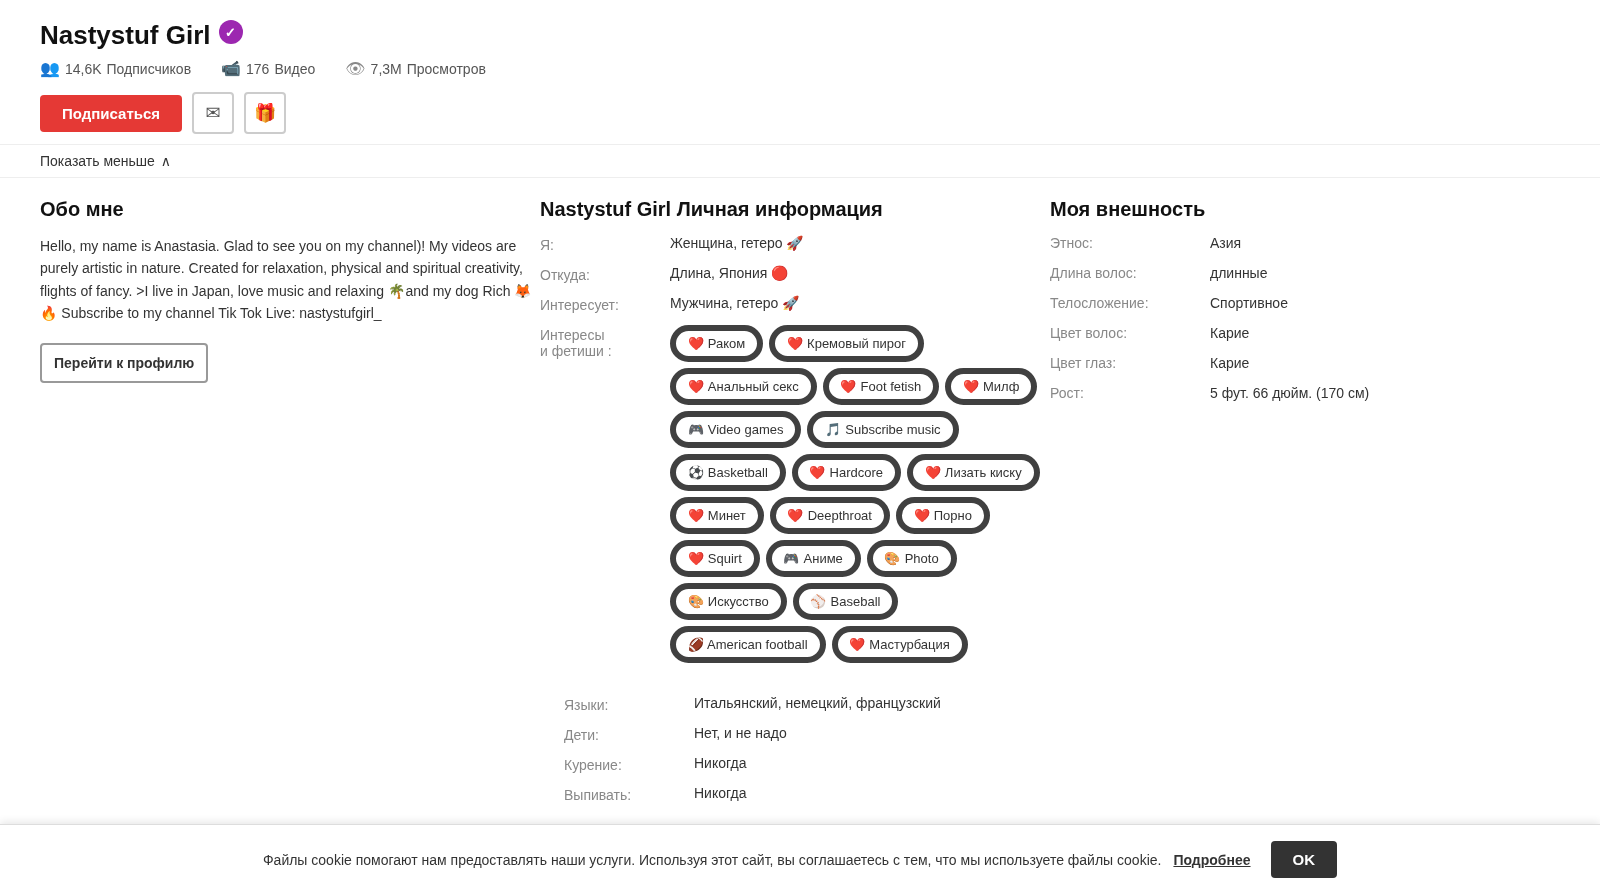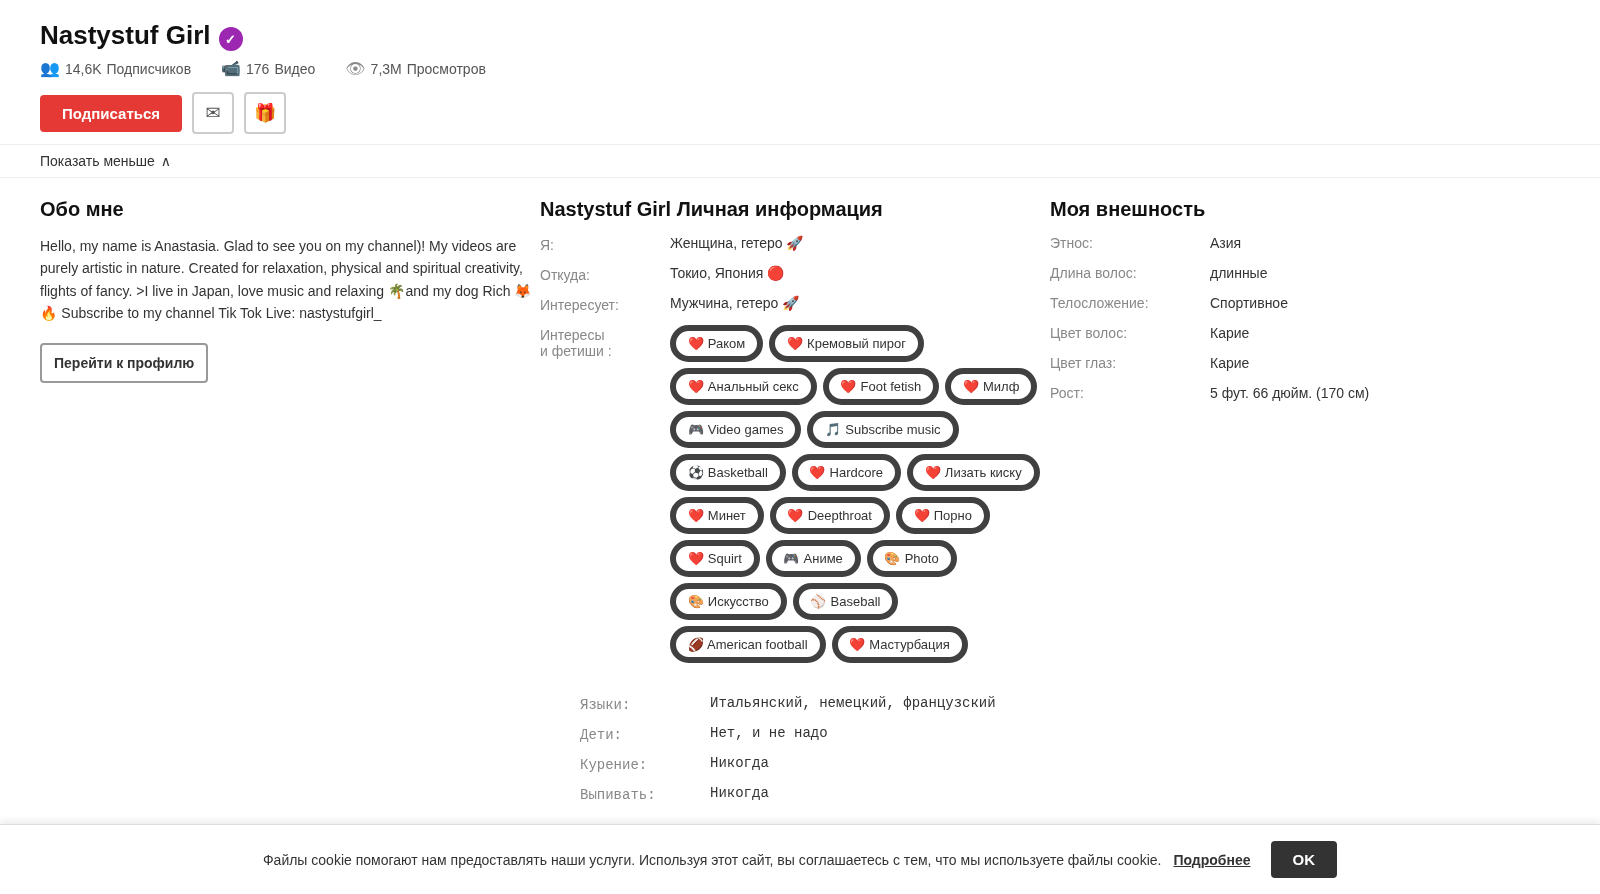--- a/index.html
+++ b/index.html
@@ -55,21 +55,21 @@
       font-weight: bold;
       padding: 2px 5px;
       border-radius: 3px;
     }
 
     .profile-info {
       flex: 1;
     }
     .profile-name-row {
       display: flex;
-      align-items: flex-end;
+      align-items: flex-start;
       gap: 8px;
       margin-bottom: 8px;
     }
     .profile-name {
       font-size: 26px;
       font-weight: bold;
       color: #111;
     }
     .verified-icon {
       width: 24px;
@@ -219,22 +219,21 @@
       margin-bottom: 14px;
     }
     .appearance-label { color: #888; font-size: 14px; }
     .appearance-value { color: #333; font-size: 14px; }
 
     
     .lower-section {
       padding: 0 40px 20px 40px;
       display: grid;
       grid-template-columns: 500px 1fr 1fr;
-      gap: 40px;
-      font-family: Liberation Mono, monospace;
+      gap: 24px;
     }
     .lower-info .info-row {
       display: grid;
       grid-template-columns: 130px 1fr;
       margin-bottom: 12px;
     }
 
     
     .cookie-banner {
       position: fixed;
@@ -332,21 +331,21 @@
 
   <div class="personal-info-column">
     <div class="section-title">Nastystuf Girl Личная информация</div>
     <div class="info-table">
       <div class="info-row">
         <span class="info-label">Я:</span>
         <span class="info-value">Женщина, гетеро 🚀</span>
       </div>
       <div class="info-row">
         <span class="info-label">Откуда:</span>
-        <span class="info-value">Токио, Япония 🔴</span>
+        <span class="info-value">Длина, Япония 🔴</span>
       </div>
       <div class="info-row">
         <span class="info-label">Интересует:</span>
         <span class="info-value">Мужчина, гетеро 🚀</span>
       </div>
       <div class="info-row">
         <span class="info-label" style="white-space:pre-line;">Интересы
 и фетиши :</span>
         <div class="tags-container">
           <span class="tag">❤️ Раком</span>

